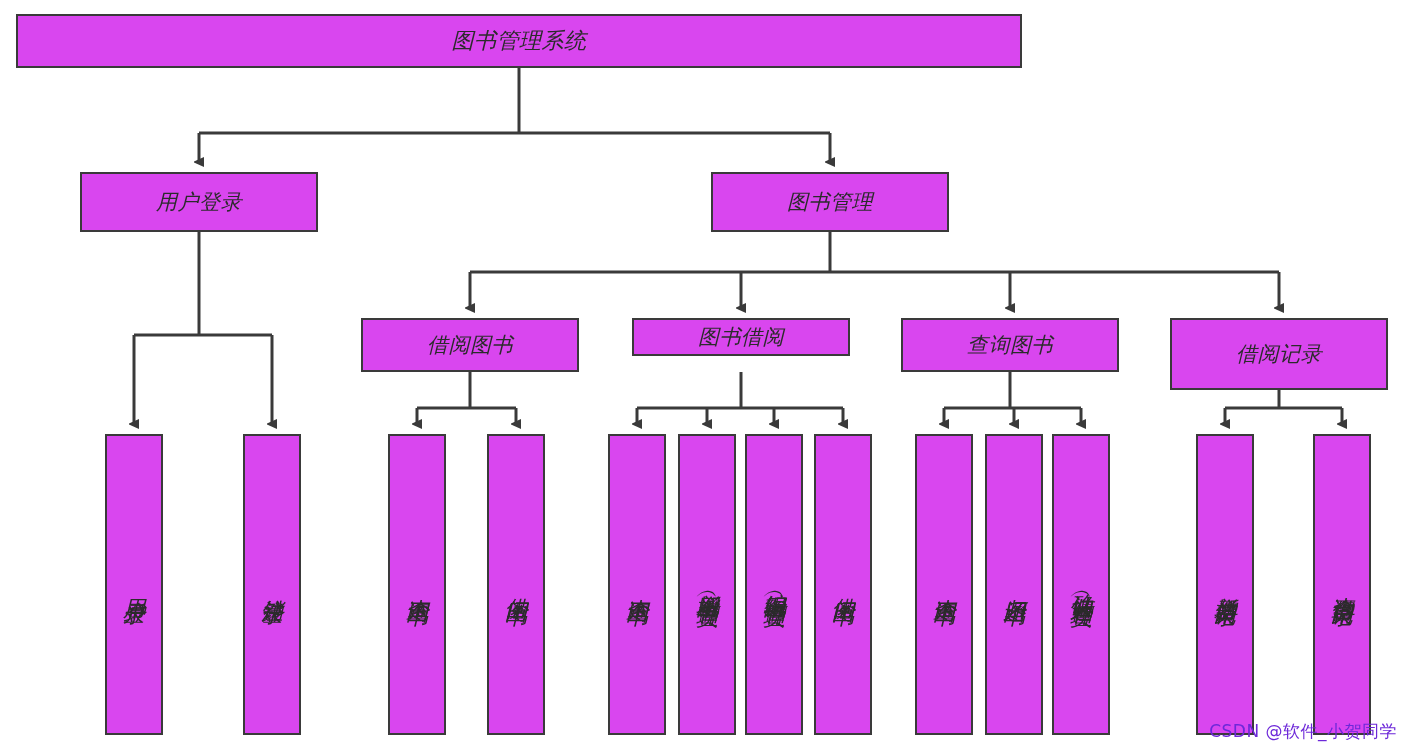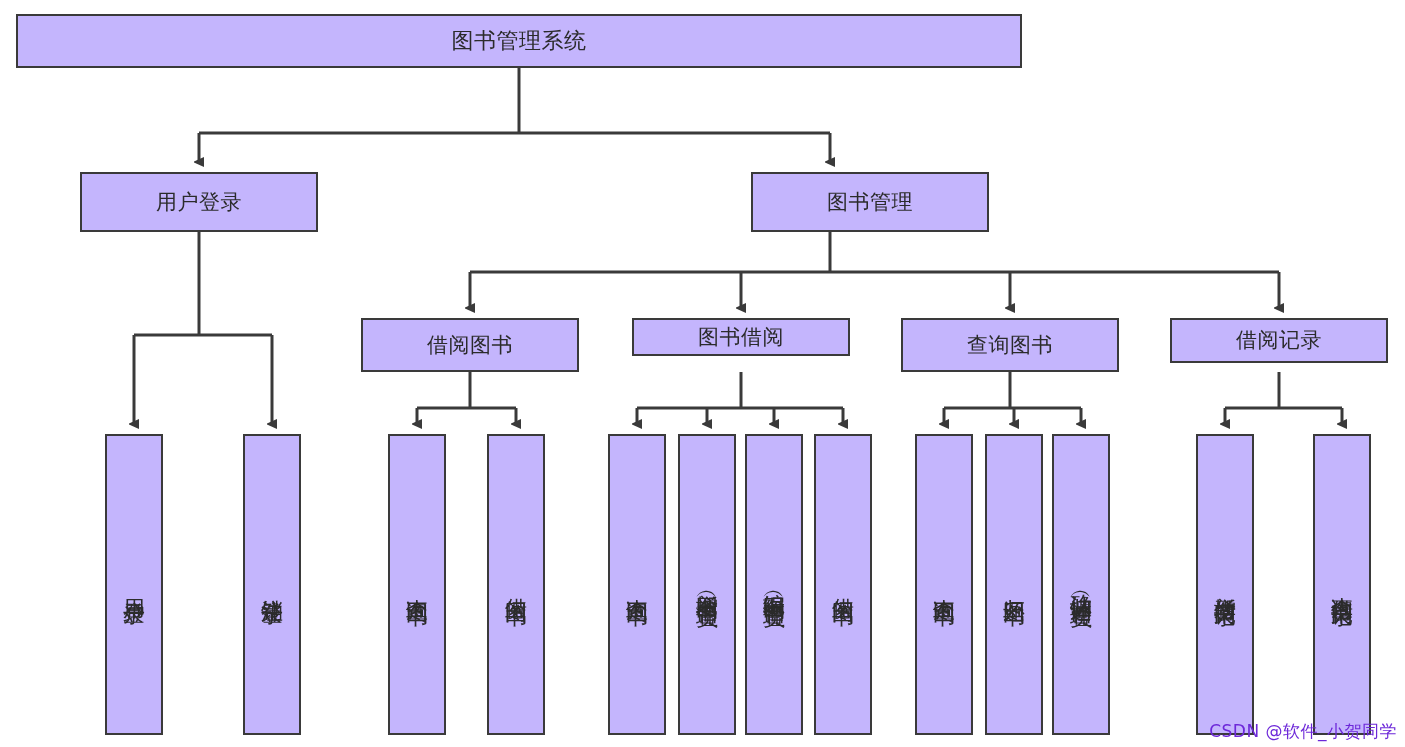--- a/index.html
+++ b/index.html
@@ -22,26 +22,27 @@
     position: absolute;
     left: 0;
     top: 0;
     width: 1405px;
     height: 747px;
     pointer-events: none;
   }
   .node {
     position: absolute;
     box-sizing: border-box;
-    background: #c4b5fd;
+    background: #d946ef;
     border: 2px solid #3a3a3a;
     display: flex;
     align-items: center;
     justify-content: center;
     color: #2b2b2b;
+    font-style: italic;
   }
   .node .label {
     display: block;
     text-align: center;
     line-height: 1.06;
     color: #2b2b2b;
   }
   
   .node.horiz .label {
     writing-mode: horizontal-tb;
@@ -122,33 +123,33 @@
   </svg>
 
   <div class="node horiz root" style="left: 16px; top: 14px; width: 1006px; height: 54px;">
     <span class="label">图书管理系统</span>
   </div>
 
   <div id="node-layer">
       <div class="node horiz" style="left: 80px; top: 172px; width: 238px; height: 60px;">
         <span class="label">用户登录</span>
       </div>
-      <div class="node horiz" style="left: 711px; top: 172px; width: 238px; height: 60px; margin-left: 40px;">
+      <div class="node horiz" style="left: 711px; top: 172px; width: 238px; height: 60px;">
         <span class="label">图书管理</span>
       </div>
       <div class="node horiz" style="left: 361px; top: 318px; width: 218px; height: 54px;">
         <span class="label">借阅图书</span>
       </div>
       <div class="node horiz" style="left: 632px; top: 318px; width: 218px; height: 38px;">
         <span class="label">图书借阅</span>
       </div>
       <div class="node horiz" style="left: 901px; top: 318px; width: 218px; height: 54px;">
         <span class="label">查询图书</span>
       </div>
-      <div class="node horiz" style="left: 1170px; top: 318px; width: 218px; height: 45px; align-items: center;">
+      <div class="node horiz" style="left: 1170px; top: 318px; width: 218px; height: 72px; align-items: center;">
         <span class="label">借阅记录</span>
       </div>
       <div class="node vert" style="left: 105px; top: 434px; width: 58px; height: 301px;">
         <span class="label">用户登录</span>
       </div>
       <div class="node vert" style="left: 243px; top: 434px; width: 58px; height: 301px;">
         <span class="label">注销登录</span>
       </div>
       <div class="node vert" style="left: 388px; top: 434px; width: 58px; height: 301px;">
         <span class="label">查询图书</span>

